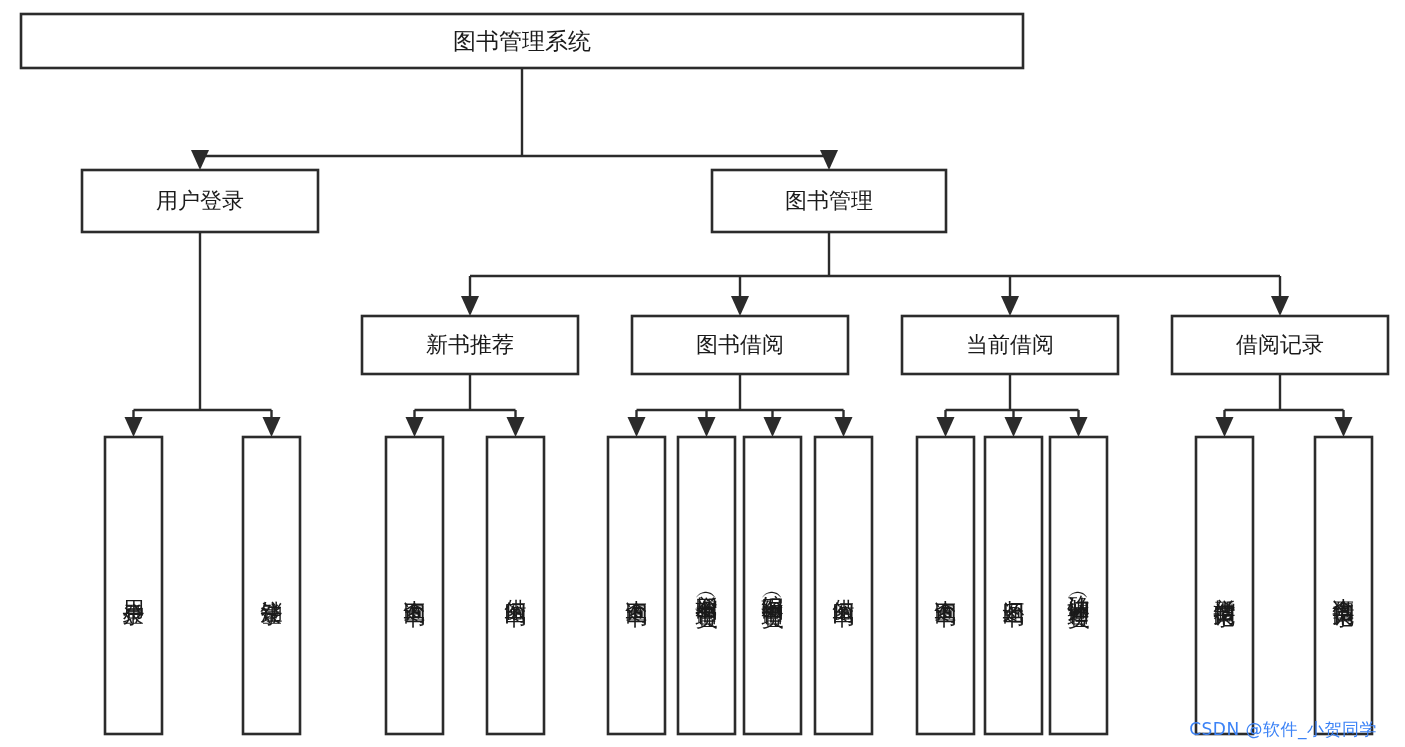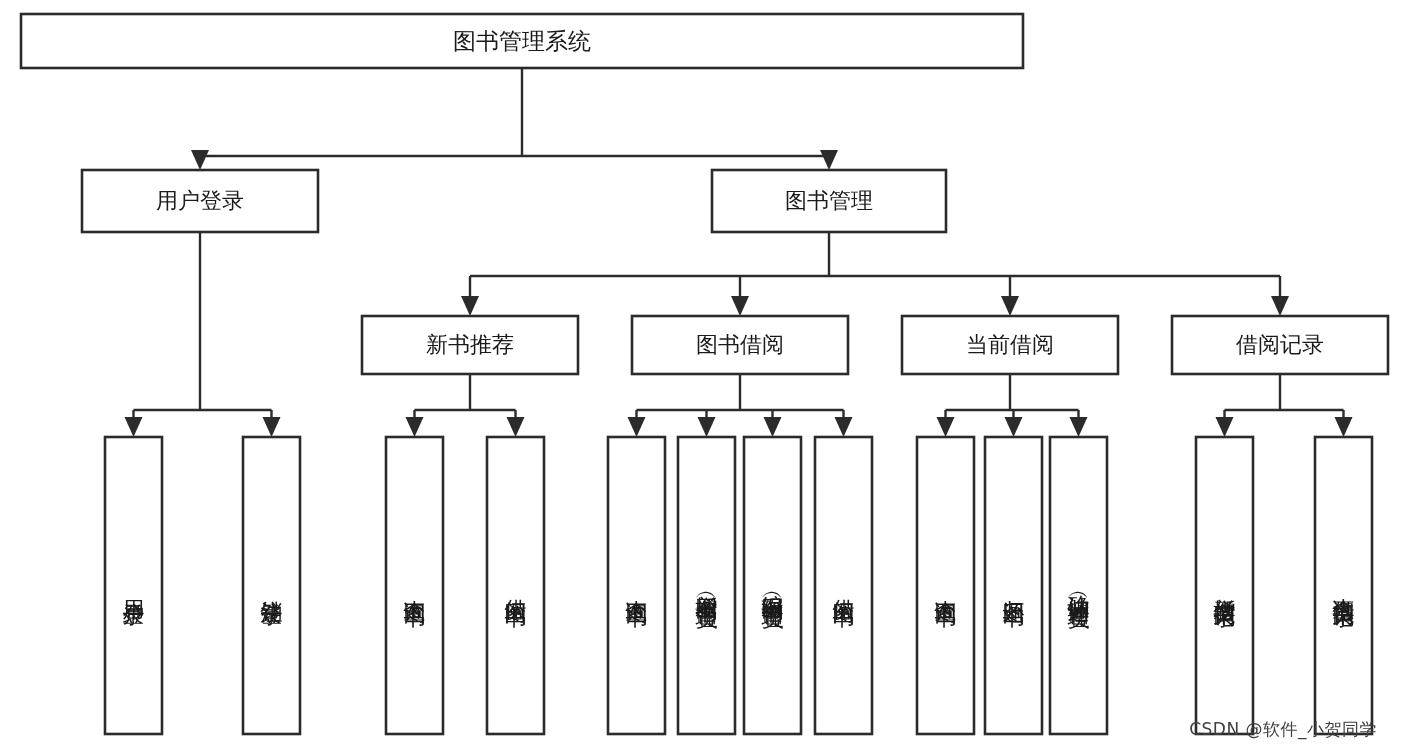--- a/index.html
+++ b/index.html
@@ -61,21 +61,21 @@
     text-align: center;
     white-space: pre;
     pointer-events: none;
   }
   #watermark {
     position: absolute;
     right: 8px;
     bottom: 6px;
     font-family: "DejaVu Sans", "Liberation Sans", sans-serif;
     font-size: 17px;
-    color: #404040;
+    color: #3b82f6;
     letter-spacing: 0.5px;
     white-space: nowrap;
     margin-top: 17px;
   }
 </style>
 </head>
 <body>
 
 <div id="diagram-root">
 

